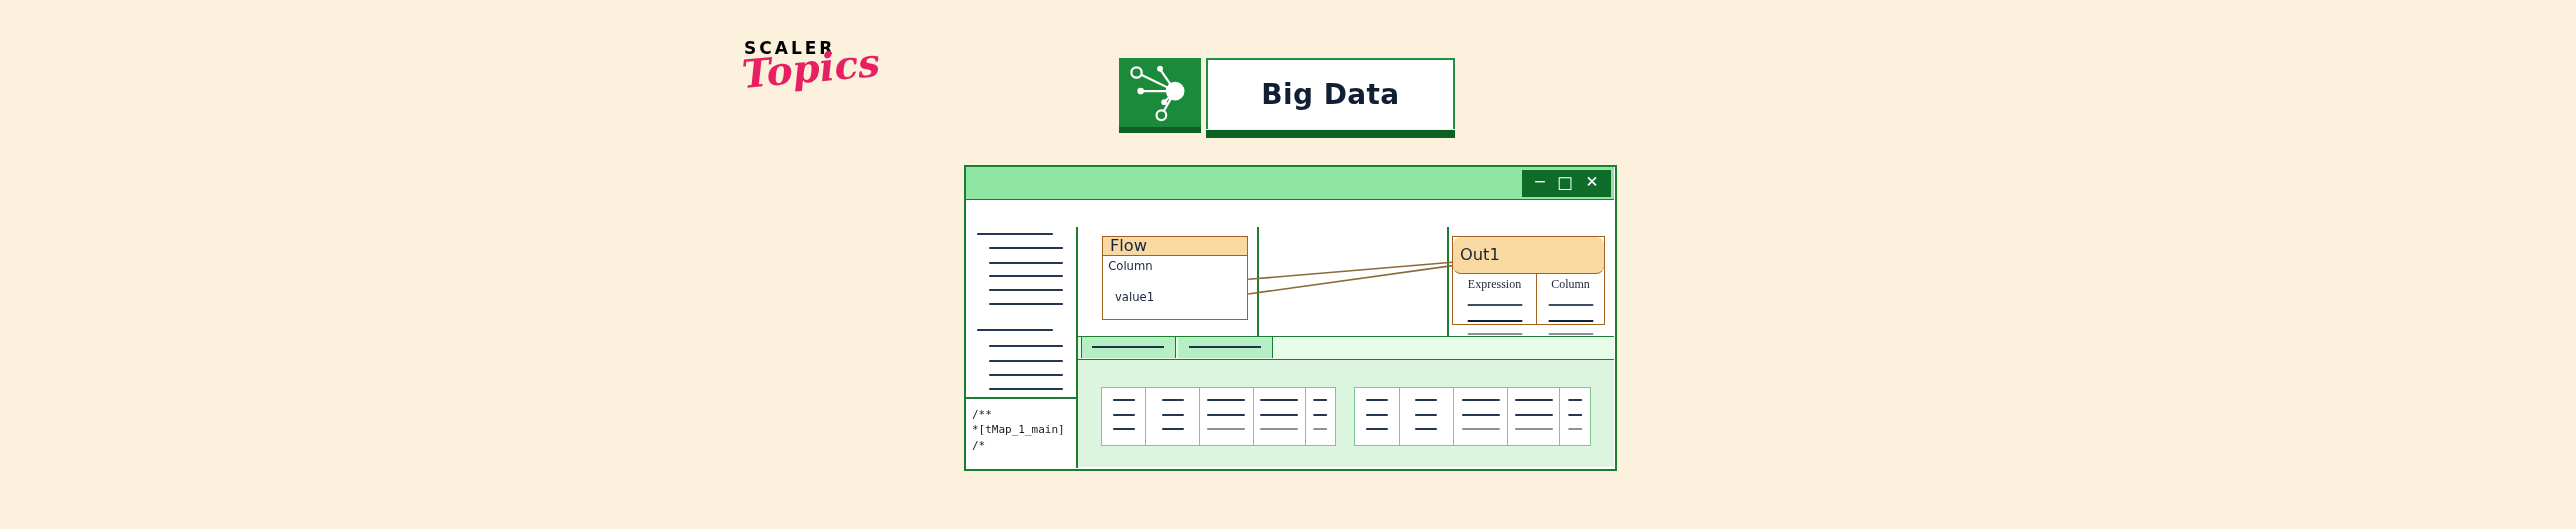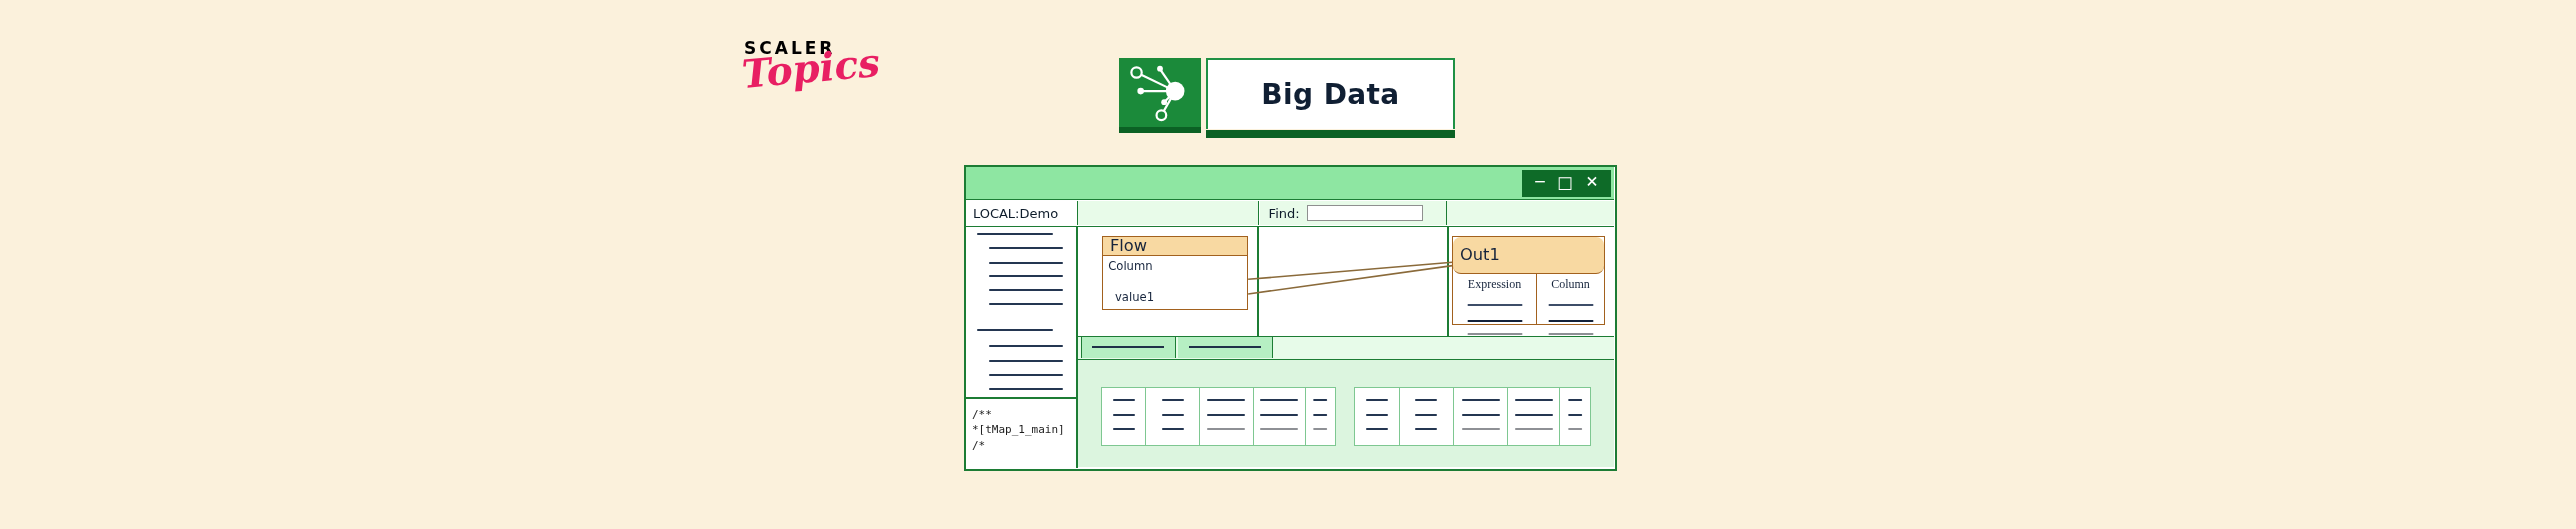--- a/index.html
+++ b/index.html
@@ -57,21 +57,21 @@
         font-family:"DejaVu Sans Mono","Liberation Mono",monospace;font-size:11px;line-height:15.5px;color:#1c1c1c;}
 
   
   .canvas{position:absolute;left:112px;top:60px;width:536px;height:109px;background:#ffffff;}
   .cdiv{position:absolute;top:0;width:1.7px;height:109px;background:#1c7c34;}
   .links{position:absolute;left:0;top:0;width:536px;height:109px;pointer-events:none;}
 
   .mapbox{position:absolute;border:1.7px solid #a2611e;background:#ffffff;}
   .maphdr{background:#f8d9a2;border-bottom:1.7px solid #a2611e;font-size:16.3px;color:#16243c;
           padding:0 0 0.9px 6.9px;display:flex;align-items:center;}
-  .flowbox{left:24px;top:9.4px;width:146px;height:74px;}
+  .flowbox{left:24px;top:9.4px;width:146px;height:84px;}
   .flowbox .maphdr{height:19px;}
   .frow{font-size:11.6px;color:#16243c;line-height:13.7px;}
   .frow.r0{padding-left:5.2px;margin-top:3.4px;}
   .frow.r1{padding-left:12px;margin-top:18px;}
 
   .outbox{left:374px;top:9.4px;width:153px;height:89px;display:flex;flex-direction:column;}
   .outbox .maphdr{height:37px;flex:0 0 auto;border-radius:8px;}
   .obody{flex:1;display:flex;font-family:Liberation Serif, serif;}
   .ocol{position:relative;flex:1;}
   .ocol.first{border-right:1.7px solid #a2611e;flex:0 0 84px;}
@@ -127,31 +127,20 @@
   <div class="window">
 
     <div class="titlebar">
       <div class="controls">
         <span class="ctrl">─</span>
         <span class="ctrl max">□</span>
         <span class="ctrl">✕</span>
       </div>
     </div>
 
-    <div class="row2">
-      <div class="cell cell-repo">
-        <span>LOCAL:Demo</span>
-      </div>
-      <div class="cell cell-sp1"></div>
-      <div class="cell cell-find">
-        <span class="find-label">Find:</span>
-        <input class="find-input" type="text" value="" style="">
-      </div>
-      <div class="cell cell-sp2"></div>
-    </div>
 
     <div class="tree" id="tree">
         <div class="tline" style="top: 6px; left: 11px; width: 76px;"></div>
         <div class="tline" style="top: 20px; left: 23px; width: 74px;"></div>
         <div class="tline" style="top: 35px; left: 23px; width: 74px;"></div>
         <div class="tline" style="top: 48px; left: 23px; width: 74px;"></div>
         <div class="tline" style="top: 62px; left: 23px; width: 74px;"></div>
         <div class="tline" style="top: 76px; left: 23px; width: 74px;"></div>
         <div class="tline" style="top: 102px; left: 11px; width: 76px;"></div>
         <div class="tline" style="top: 118px; left: 23px; width: 74px;"></div>

